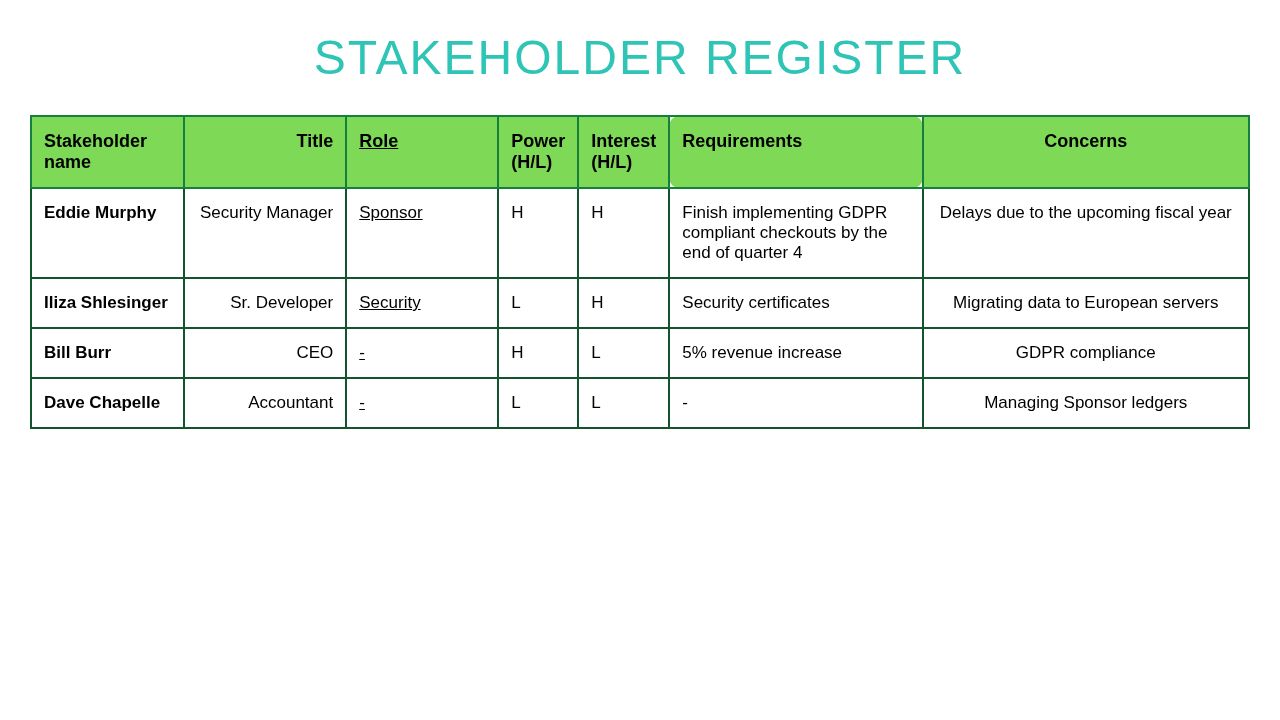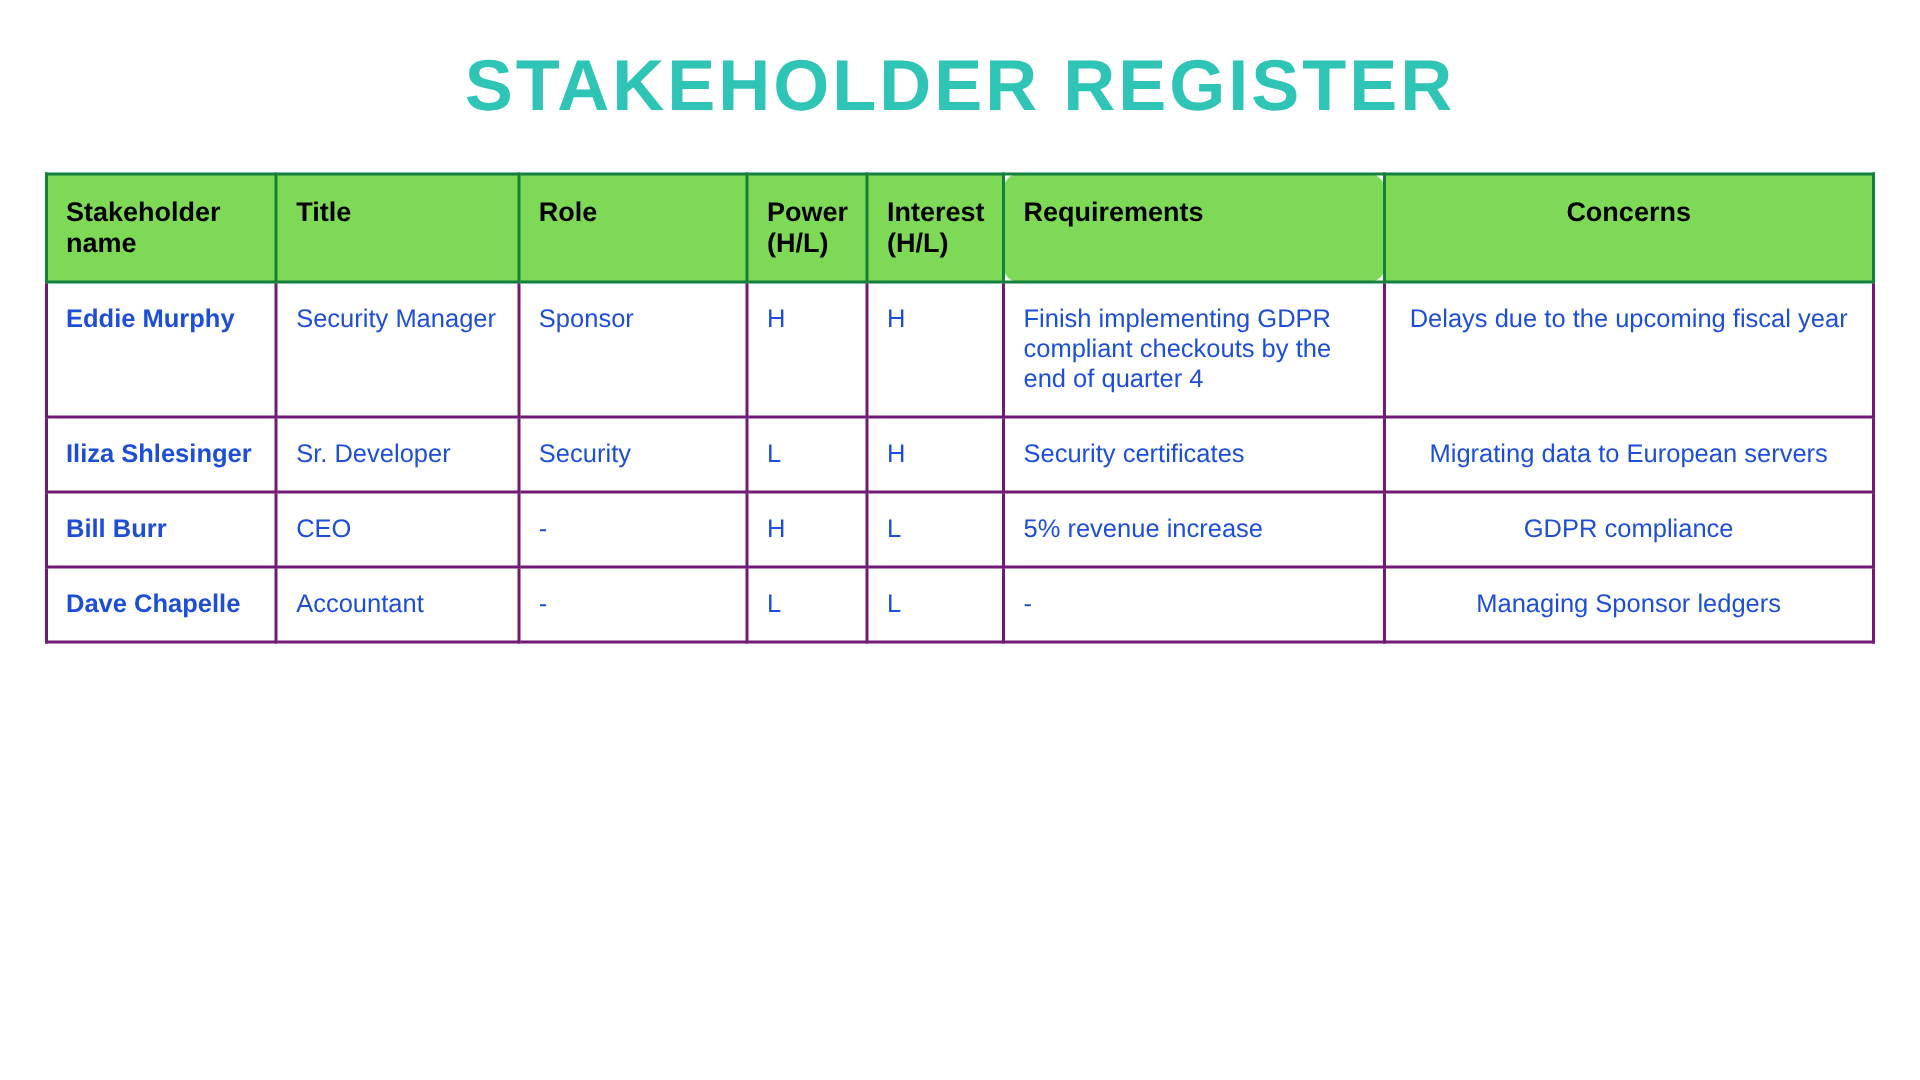--- a/index.html
+++ b/index.html
@@ -17,21 +17,21 @@
       flex-direction: column;
       align-items: center;
       justify-content: flex-start;
       padding: 30px 20px 20px 20px;
       overflow: hidden;
     }
 
     h1 {
       color: #2ec4b6;
       font-size: 48px;
-      font-weight: bold;
+      font-weight: normal;
       letter-spacing: 2px;
       margin-bottom: 30px;
       text-align: center;
     }
 
     table {
       width: 1220px;
       border-collapse: collapse;
       border: 2px solid #555;
     }
@@ -42,34 +42,34 @@
       font-weight: bold;
       font-size: 18px;
       text-align: left;
       padding: 14px 12px;
       border: 2px solid #15803d;
       vertical-align: top;
     }
 
     td {
       background-color: #ffffff;
-      color: #1d4ed8;
+      color: #000000;
       font-size: 17px;
       padding: 14px 12px;
-      border: 2px solid #701a75;
+      border: 2px solid #14532d;
       vertical-align: top;
     }
 
     td:first-child {
       font-weight: bold;
     }
 
     .col-name { width: 155px; }
-    .col-title { width: 165px; }
-    .col-role { width: 156px; }
+    .col-title { width: 165px; text-align: right; }
+    .col-role { width: 156px; text-decoration: underline; }
     .col-power { width: 80px; }
     .col-interest { width: 90px; }
     .col-requirements { width: 260px; border-radius: 10px; }
     .col-concerns { width: 340px; text-align: center; }
   </style>
 </head>
 <body>
 
 <h1>STAKEHOLDER REGISTER</h1>
 

